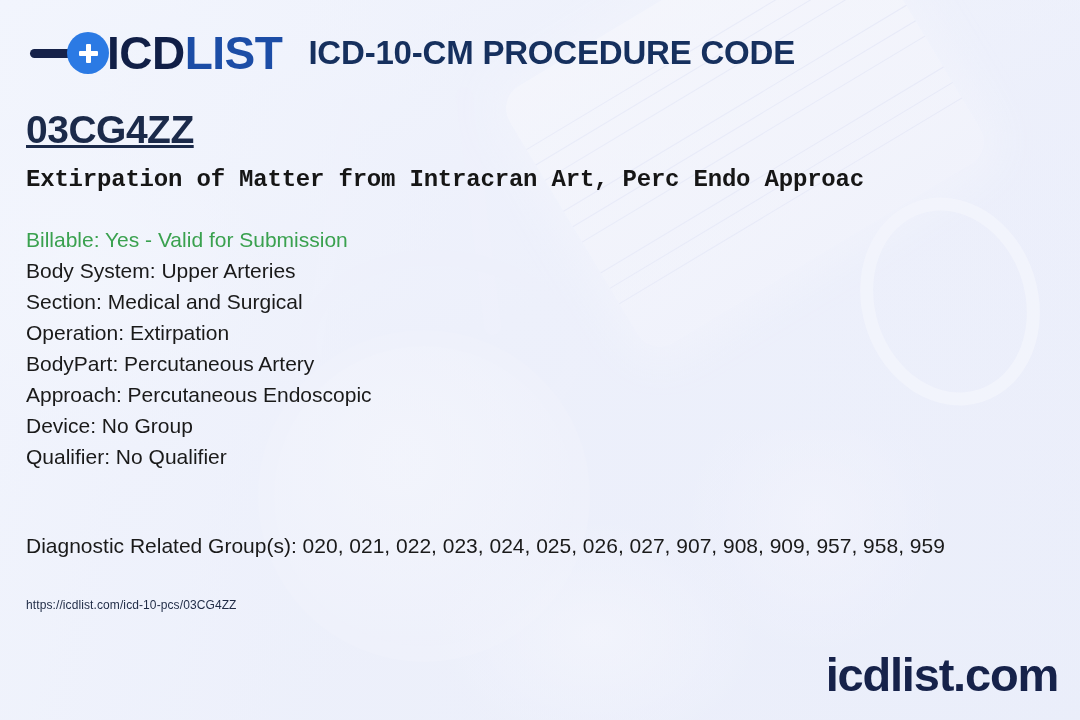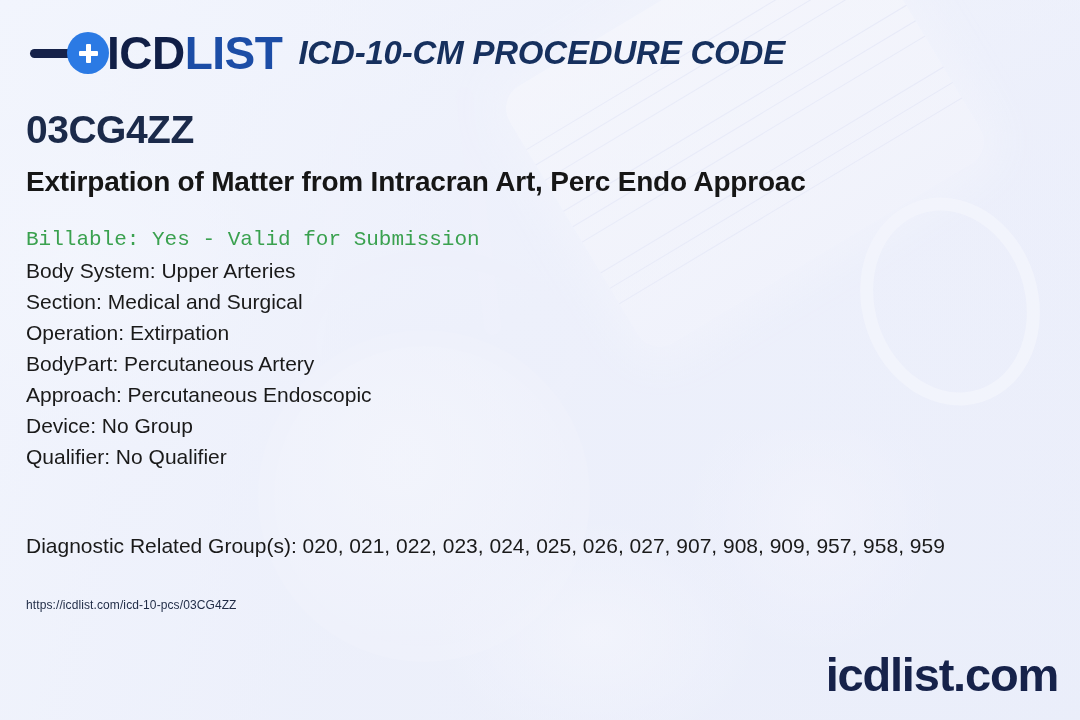--- a/index.html
+++ b/index.html
@@ -183,63 +183,63 @@
     margin-left: -2px;
     line-height: 1;
   }
   .logo-word .w1 { color: #111f47; }
   .logo-word .w2 { color: #1c4da6; }
 
   #header-title {
     font-size: 33px;
     font-weight: bold;
     color: #16305e;
-    margin-left: 16px;
+    margin-left: 26px;
     letter-spacing: -0.2px;
     white-space: nowrap;
-    font-style: italic;
   }
 
   
   #code {
     position: absolute;
     left: 26px;
     top: 110px;
     font-size: 39px;
     font-weight: bold;
     color: #1b2a4a;
     letter-spacing: -0.5px;
     line-height: 1;
+    text-decoration: underline;
   }
   #description {
     position: absolute;
     left: 26px;
     top: 166px;
-    font-size: 28px;
+    font-size: 24px;
     font-weight: bold;
     color: #161616;
     letter-spacing: -0.2px;
     white-space: nowrap;
+    font-family: Liberation Mono, monospace;
   }
 
   #details {
     position: absolute;
     left: 26px;
     top: 224px;
     width: 1040px;
   }
   .detail-line {
     font-size: 21px;
     color: #1a1a1a;
     line-height: 31px;
     white-space: nowrap;
   }
   .detail-line.billable {
     color: #3aa14f;
-    font-family: Liberation Mono, monospace;
   }
 
   #drg {
     position: absolute;
     left: 26px;
     top: 500px;
     font-size: 21px;
     color: #1a1a1a;
     line-height: 28px;
     white-space: nowrap;

